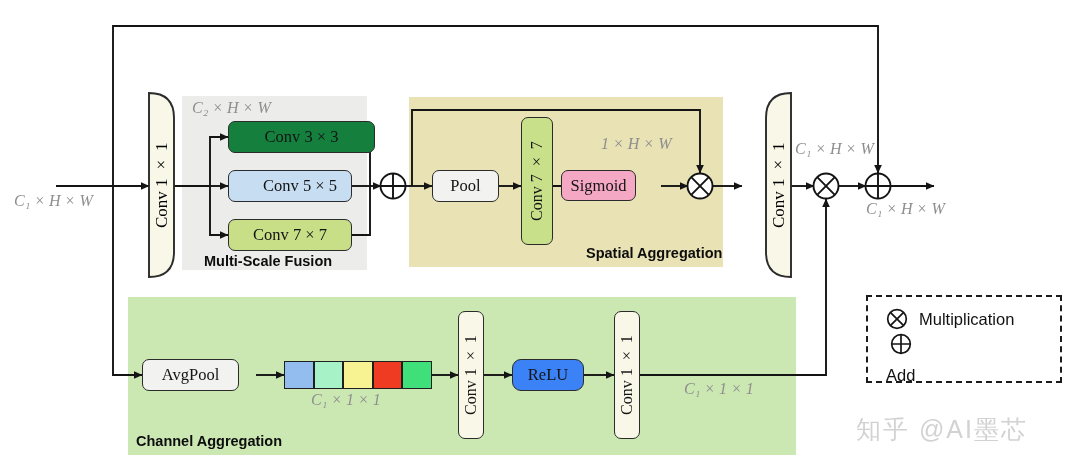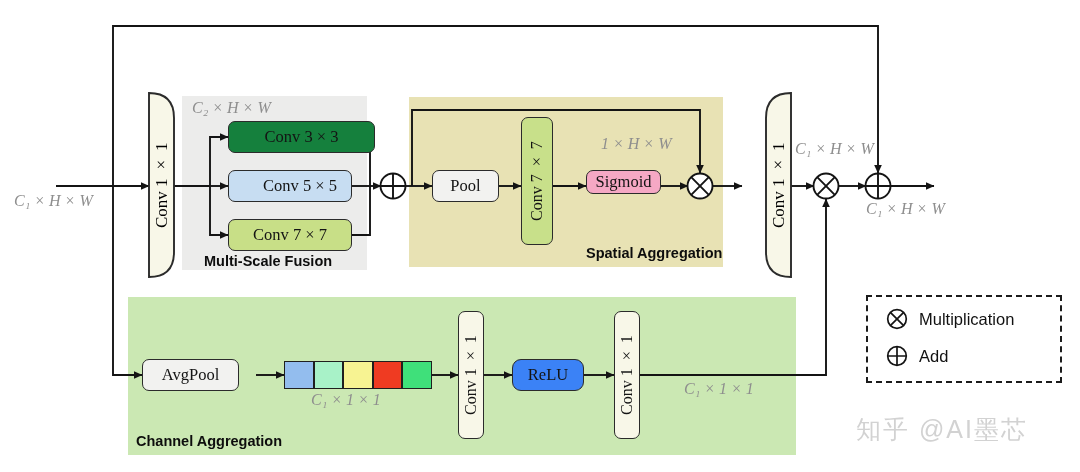--- a/index.html
+++ b/index.html
@@ -108,21 +108,21 @@
 
   <div class="node" style="left:228px;top:121px;width:147px;height:32px;background:#15803d;font-size:16.5px;">Conv 3 × 3</div>
   <div class="node" style="left:228px;top:170px;width:124px;height:32px;background:#c7ddf2;font-size:16.5px;padding-left:20px;">Conv 5 × 5</div>
   <div class="node" style="left:228px;top:219px;width:124px;height:32px;background:#c8df87;font-size:16.5px;">Conv 7 × 7</div>
 
   <div class="dimlabel" style="left:192px;top:99px;">C₂ × H × W</div>
   <div class="grouplabel" style="left:204px;top:253px;">Multi-Scale Fusion</div>
 
   <div class="node" style="left:432px;top:170px;width:67px;height:32px;background:#f2f2f0;font-size:16.5px;">Pool</div>
   <div class="node vnode" style="left:521px;top:117px;width:32px;height:128px;background:#c8e08a;font-size:16px;">Conv 7 × 7</div>
-  <div class="node" style="left:586px;top:170px;width:75px;height:24px;background:#f5a8c4;font-size:16.5px;">Sigmoid</div>
+  <div class="node" style="left:561px;top:170px;width:75px;height:31px;background:#f5a8c4;font-size:16.5px;">Sigmoid</div>
 
   <div class="dimlabel" style="left:557px;top:135px;margin-left:44px;">1 × H × W</div>
   <div class="grouplabel" style="left:562px;top:245px;margin-left:24px;">Spatial Aggregation</div>
 
   <div class="node" style="left:142px;top:359px;width:97px;height:32px;background:#f2f2f0;font-size:16.5px;">AvgPool</div>
 
   <div style="position:absolute;left:284px;top:361px;width:148px;height:28px;">
     <div class="cell" style="left:0px;top:0px;width:29.6px;height:28px;background:#93bdee;"></div>
     <div class="cell" style="left:29.6px;top:0px;width:29.6px;height:28px;background:#a8f2c8;"></div>
     <div class="cell" style="left:59.2px;top:0px;width:29.6px;height:28px;background:#f7f392;"></div>
@@ -145,21 +145,21 @@
   <div class="legendbox" style="left:866px;top:295px;width:196px;height:88px;"></div>
 
   <div class="legenditem" style="left:886px;top:308px;">
     <svg width="22" height="22" viewBox="0 0 22 22">
       <circle cx="11" cy="11" r="9.3" fill="#fff" stroke="#141414" stroke-width="1.7"></circle>
       <path d="M4.6,4.6 L17.4,17.4 M17.4,4.6 L4.6,17.4" stroke="#141414" stroke-width="1.7"></path>
     </svg>
     <span>Multiplication</span>
   </div>
 
-  <div class="legenditem" style="left:886px;top:345px;">
+  <div class="legenditem" style="left:886px;top:333px;flex-direction:column;">
     <svg width="22" height="22" viewBox="0 0 22 22">
       <circle cx="11" cy="11" r="9.3" fill="#fff" stroke="#141414" stroke-width="1.7"></circle>
       <path d="M1.7,11 L20.3,11 M11,1.7 L11,20.3" stroke="#141414" stroke-width="1.7"></path>
     </svg>
     <span>Add</span>
   </div>
 
   <div class="watermark" style="left:856px;top:413px;">知乎 @AI墨芯</div>
 
 </div>

